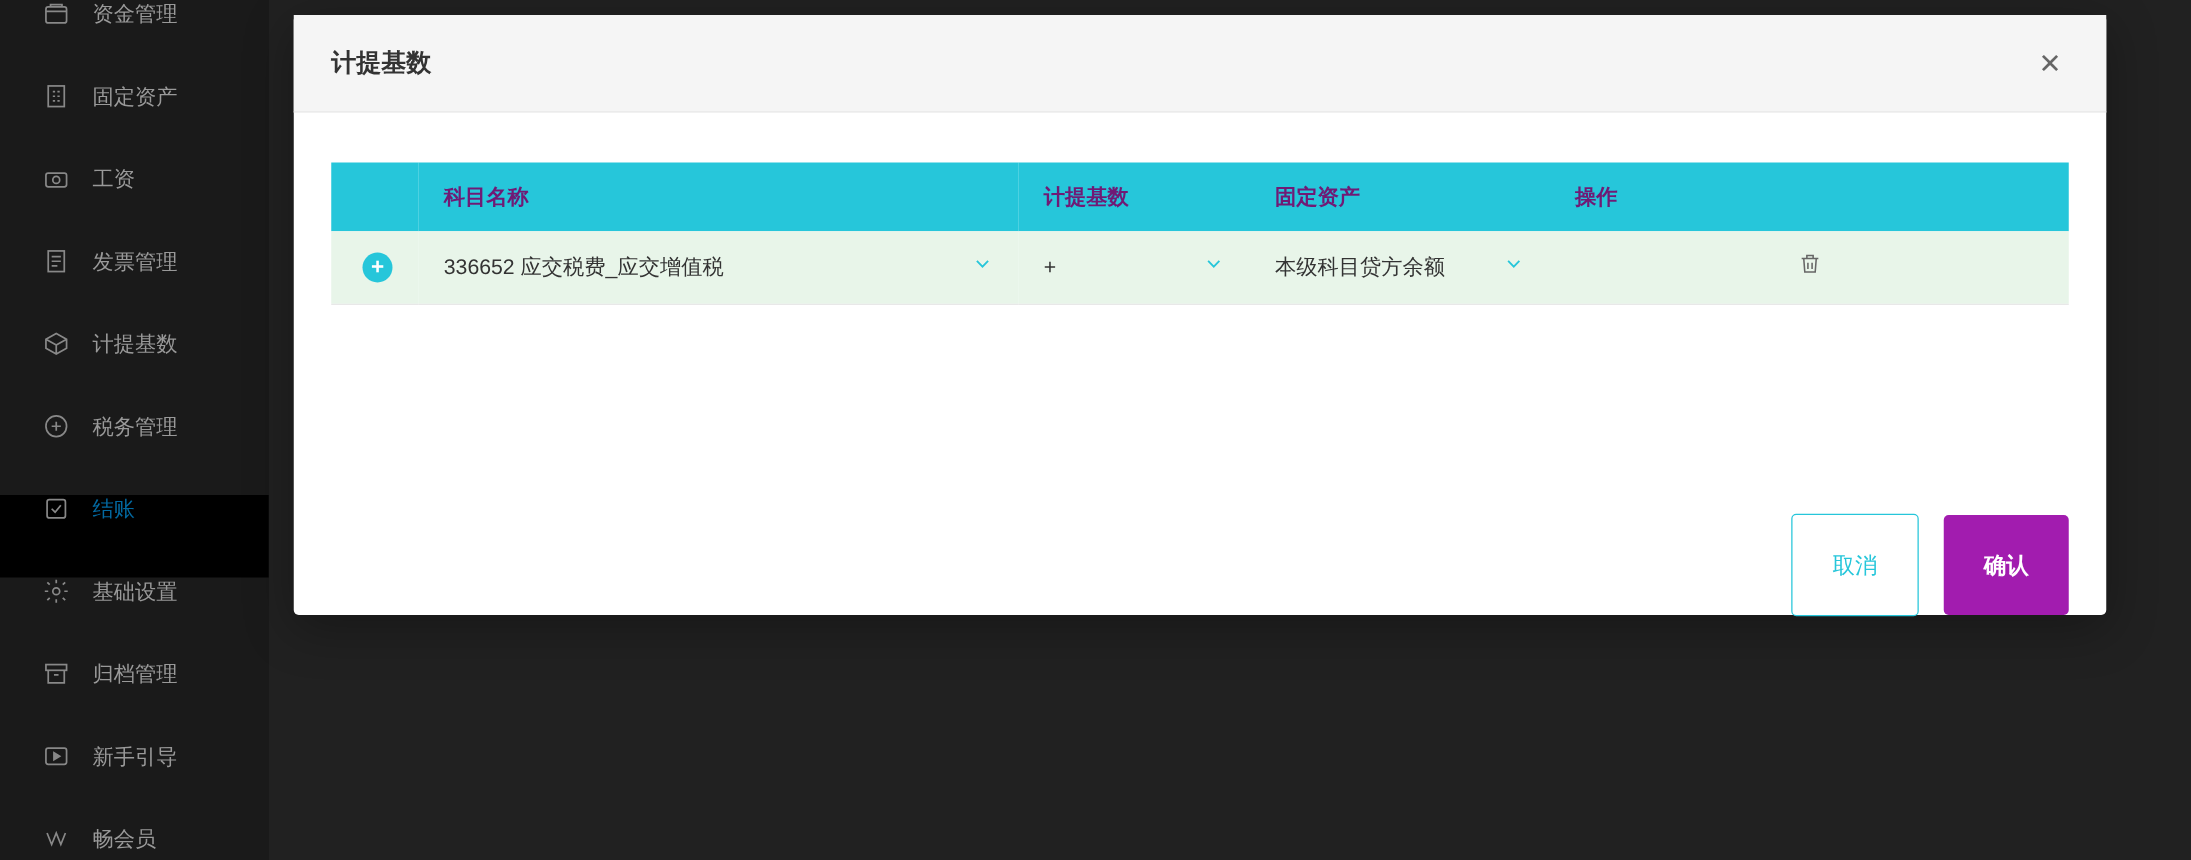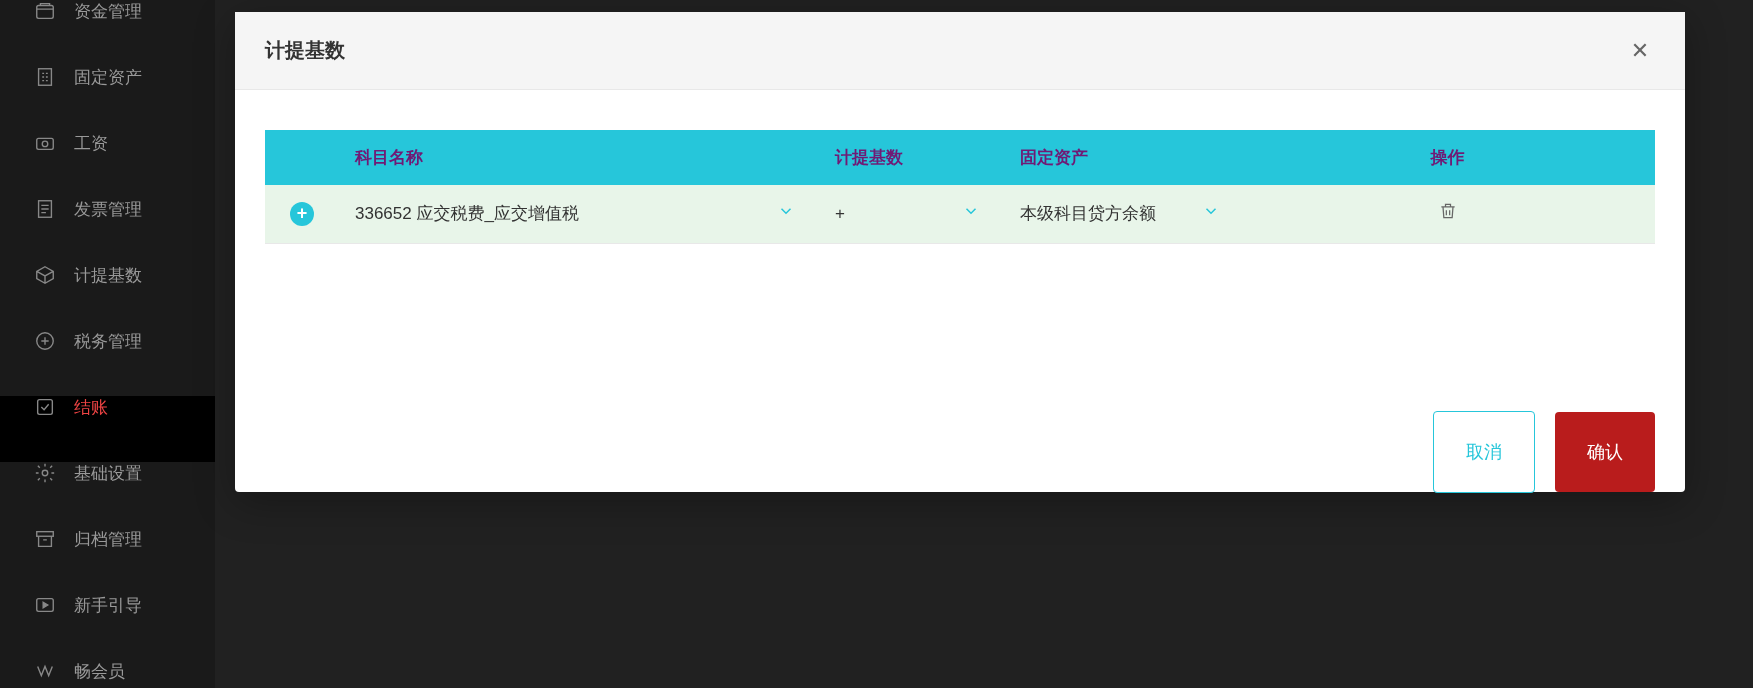--- a/index.html
+++ b/index.html
@@ -33,21 +33,21 @@
       display: flex;
       align-items: flex-start;
       padding-left: 34px;
       color: #999;
       font-size: 17px;
       cursor: pointer;
     }
     
     .sidebar-item.active {
       background: #000;
-      color: #ef4444;
+      color: #0369a1;
       font-family: Liberation Serif, serif;
     }
     
     .sidebar-item .icon {
       width: 22px;
       height: 22px;
       margin-right: 18px;
       display: inline-flex;
       align-items: center;
       justify-content: center;
@@ -145,21 +145,20 @@
     
     .table thead th.col-op {
       width: 185px;
     }
     
     .table thead th.col-rule {
       width: 240px;
     }
     
     .table thead th.col-action {
-      text-align: center;
     }
     
     .table tbody tr {
       border-bottom: 1px solid #e8e8e8;
     }
     
     .table tbody tr.highlighted {
       background: #e8f5e9;
     }
     
@@ -242,22 +241,23 @@
       border: none;
     }
     
     .btn-cancel {
       background: #fff;
       color: #26c6da;
       border: 1px solid #26c6da;
     }
     
     .btn-confirm {
-      background: #b91c1c;
+      background: #a21caf;
       color: #fff;
+      font-weight: bold;
     }
   </style>
 </head>
 <body>
 
 <div class="sidebar">
   <div class="sidebar-item">
     <span class="icon">
       <svg viewBox="0 0 24 24">
           <rect x="3" y="6" width="18" height="14" rx="2"></rect>

